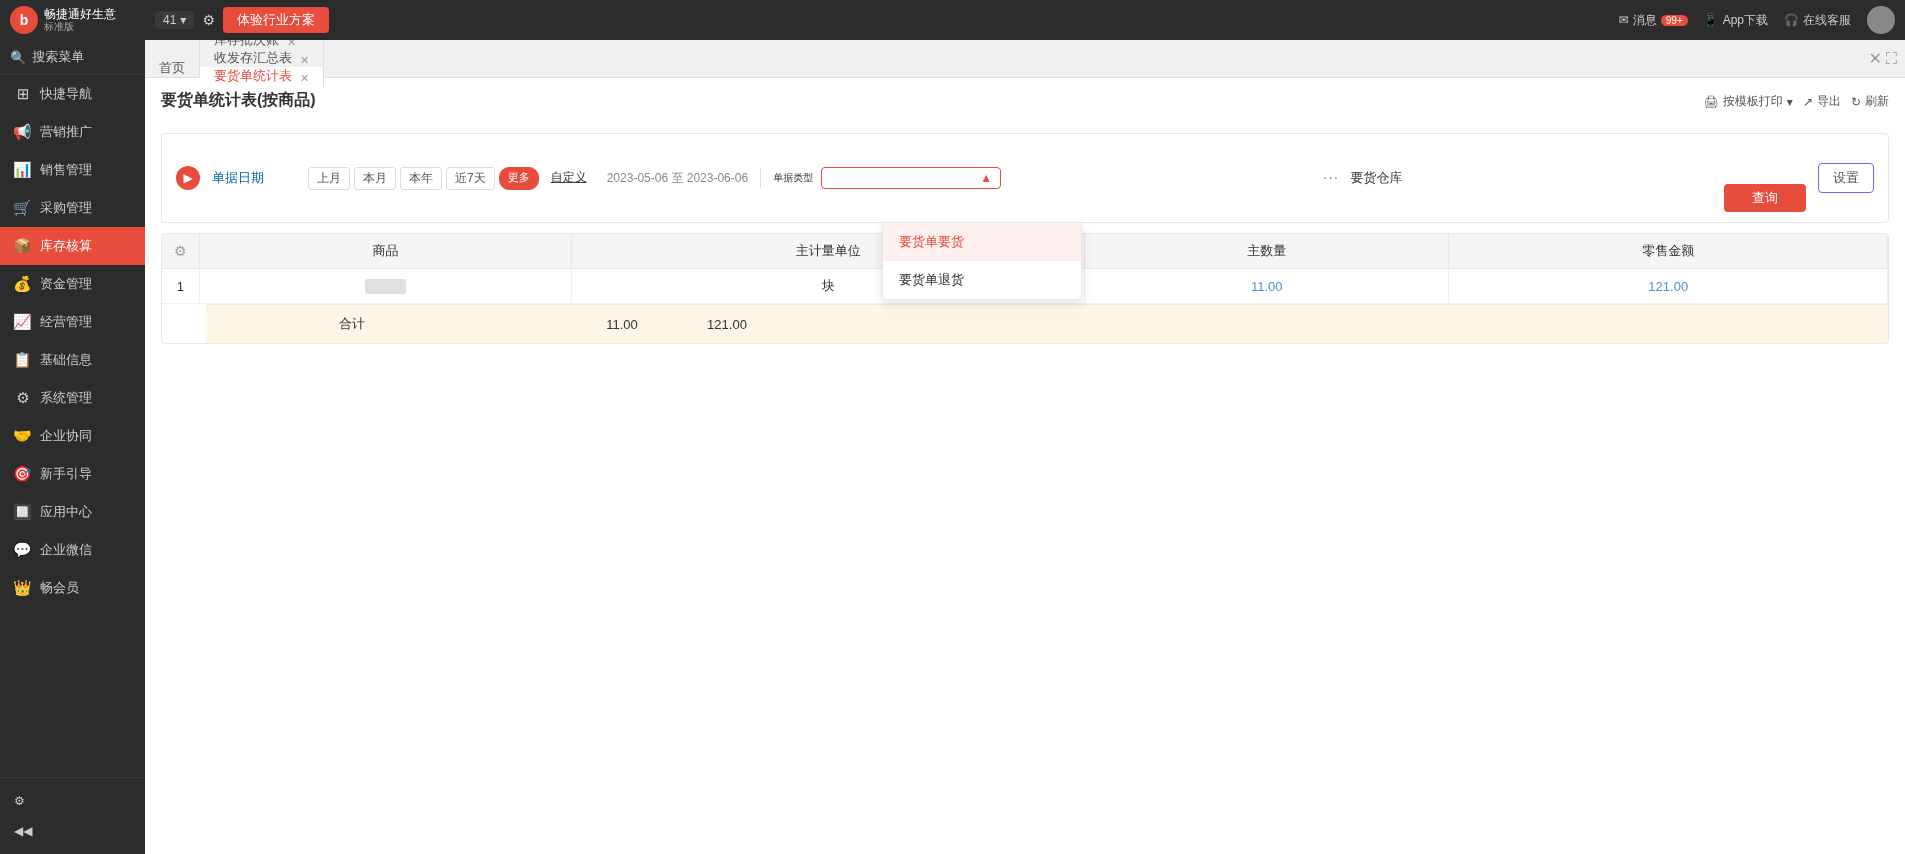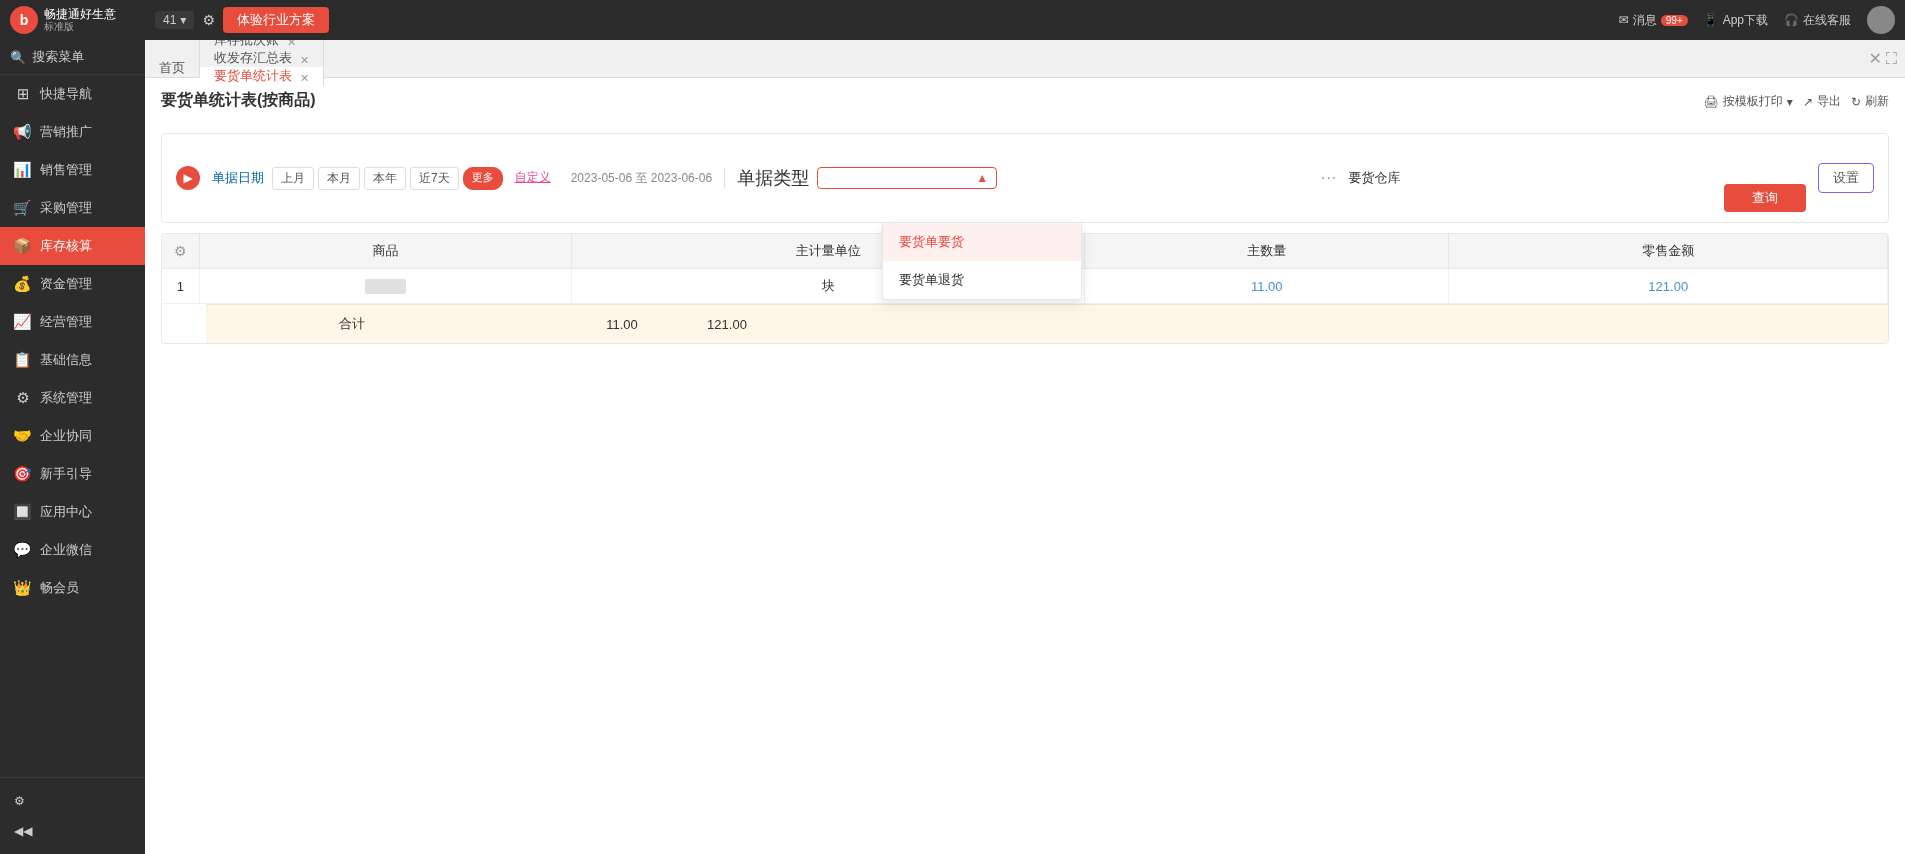--- a/index.html
+++ b/index.html
@@ -51,27 +51,27 @@
 
     
     .toolbar-row { display: flex; align-items: center; justify-content: flex-end; gap: 10px; margin-bottom: 10px; font-size: 12px; color: #555; }
     .toolbar-btn { display: flex; align-items: center; gap: 4px; cursor: pointer; }
 
     
     .filter-area { background: #fff; border: 1px solid #e8e8e8; border-radius: 4px; padding: 10px 14px; margin-bottom: 10px; display: flex; align-items: center; flex-wrap: wrap; gap: 12px; position: relative; }
     .filter-expand-btn { width: 24px; height: 24px; background: #e74c3c; border-radius: 50%; display: flex; align-items: center; justify-content: center; color: #fff; cursor: pointer; font-size: 12px; }
     .filter-section { display: flex; align-items: center; gap: 8px; }
     .filter-label { color: #0369a1; font-size: 13px; }
-    .date-btns { display: flex; gap: 4px; }
+    .date-btns { display: flex; gap: 4px; margin-left: 36px; }
     .date-btn { padding: 2px 8px; border: 1px solid #ddd; border-radius: 3px; font-size: 12px; cursor: pointer; color: #555; background: #fff; }
     .date-btn.more { background: #e74c3c; color: #fff; border-color: #e74c3c; border-radius: 10px; font-size: 11px; }
-    .date-btn.custom { background: #fff; border: none; color: #ec4899; text-decoration: underline; }
+    .date-btn.custom { background: #fff; border: none; color: #404040; text-decoration: underline; }
     .date-range { font-size: 12px; color: #888; margin-left: 4px; }
     .filter-divider { width: 1px; height: 20px; background: #ddd; }
-    .filter-type-label { color: #333; font-size: 18px; }
+    .filter-type-label { color: #333; font-size: 10px; }
     .filter-select { display: flex; align-items: center; gap: 4px; border: 1px solid #e74c3c; border-radius: 4px; padding: 3px 8px; font-size: 12px; color: #333; position: relative; min-width: 180px; }
     .filter-select-arrow { margin-left: auto; color: #e74c3c; }
     .filter-more-btn { color: #999; font-size: 16px; cursor: pointer; margin-left: auto; }
     .filter-warehouse-label { color: #333; font-size: 13px; }
     .query-btn { background: #e74c3c; color: #fff; border: none; border-radius: 4px; padding: 5px 28px; font-size: 13px; cursor: pointer; margin-left: auto; margin-top: 40px; }
     .settings-btn { background: #fff; color: #555; border: 1px solid #8b5cf6; border-radius: 4px; padding: 5px 14px; font-size: 13px; cursor: pointer; }
 
     
     .dropdown-overlay { position: absolute; top: 100%; left: 720px; z-index: 100; background: #fff; border: 1px solid #e8e8e8; border-radius: 4px; box-shadow: 0 4px 12px rgba(0,0,0,0.1); min-width: 200px; }
     .dropdown-item { padding: 10px 16px; font-size: 13px; color: #333; cursor: pointer; }

